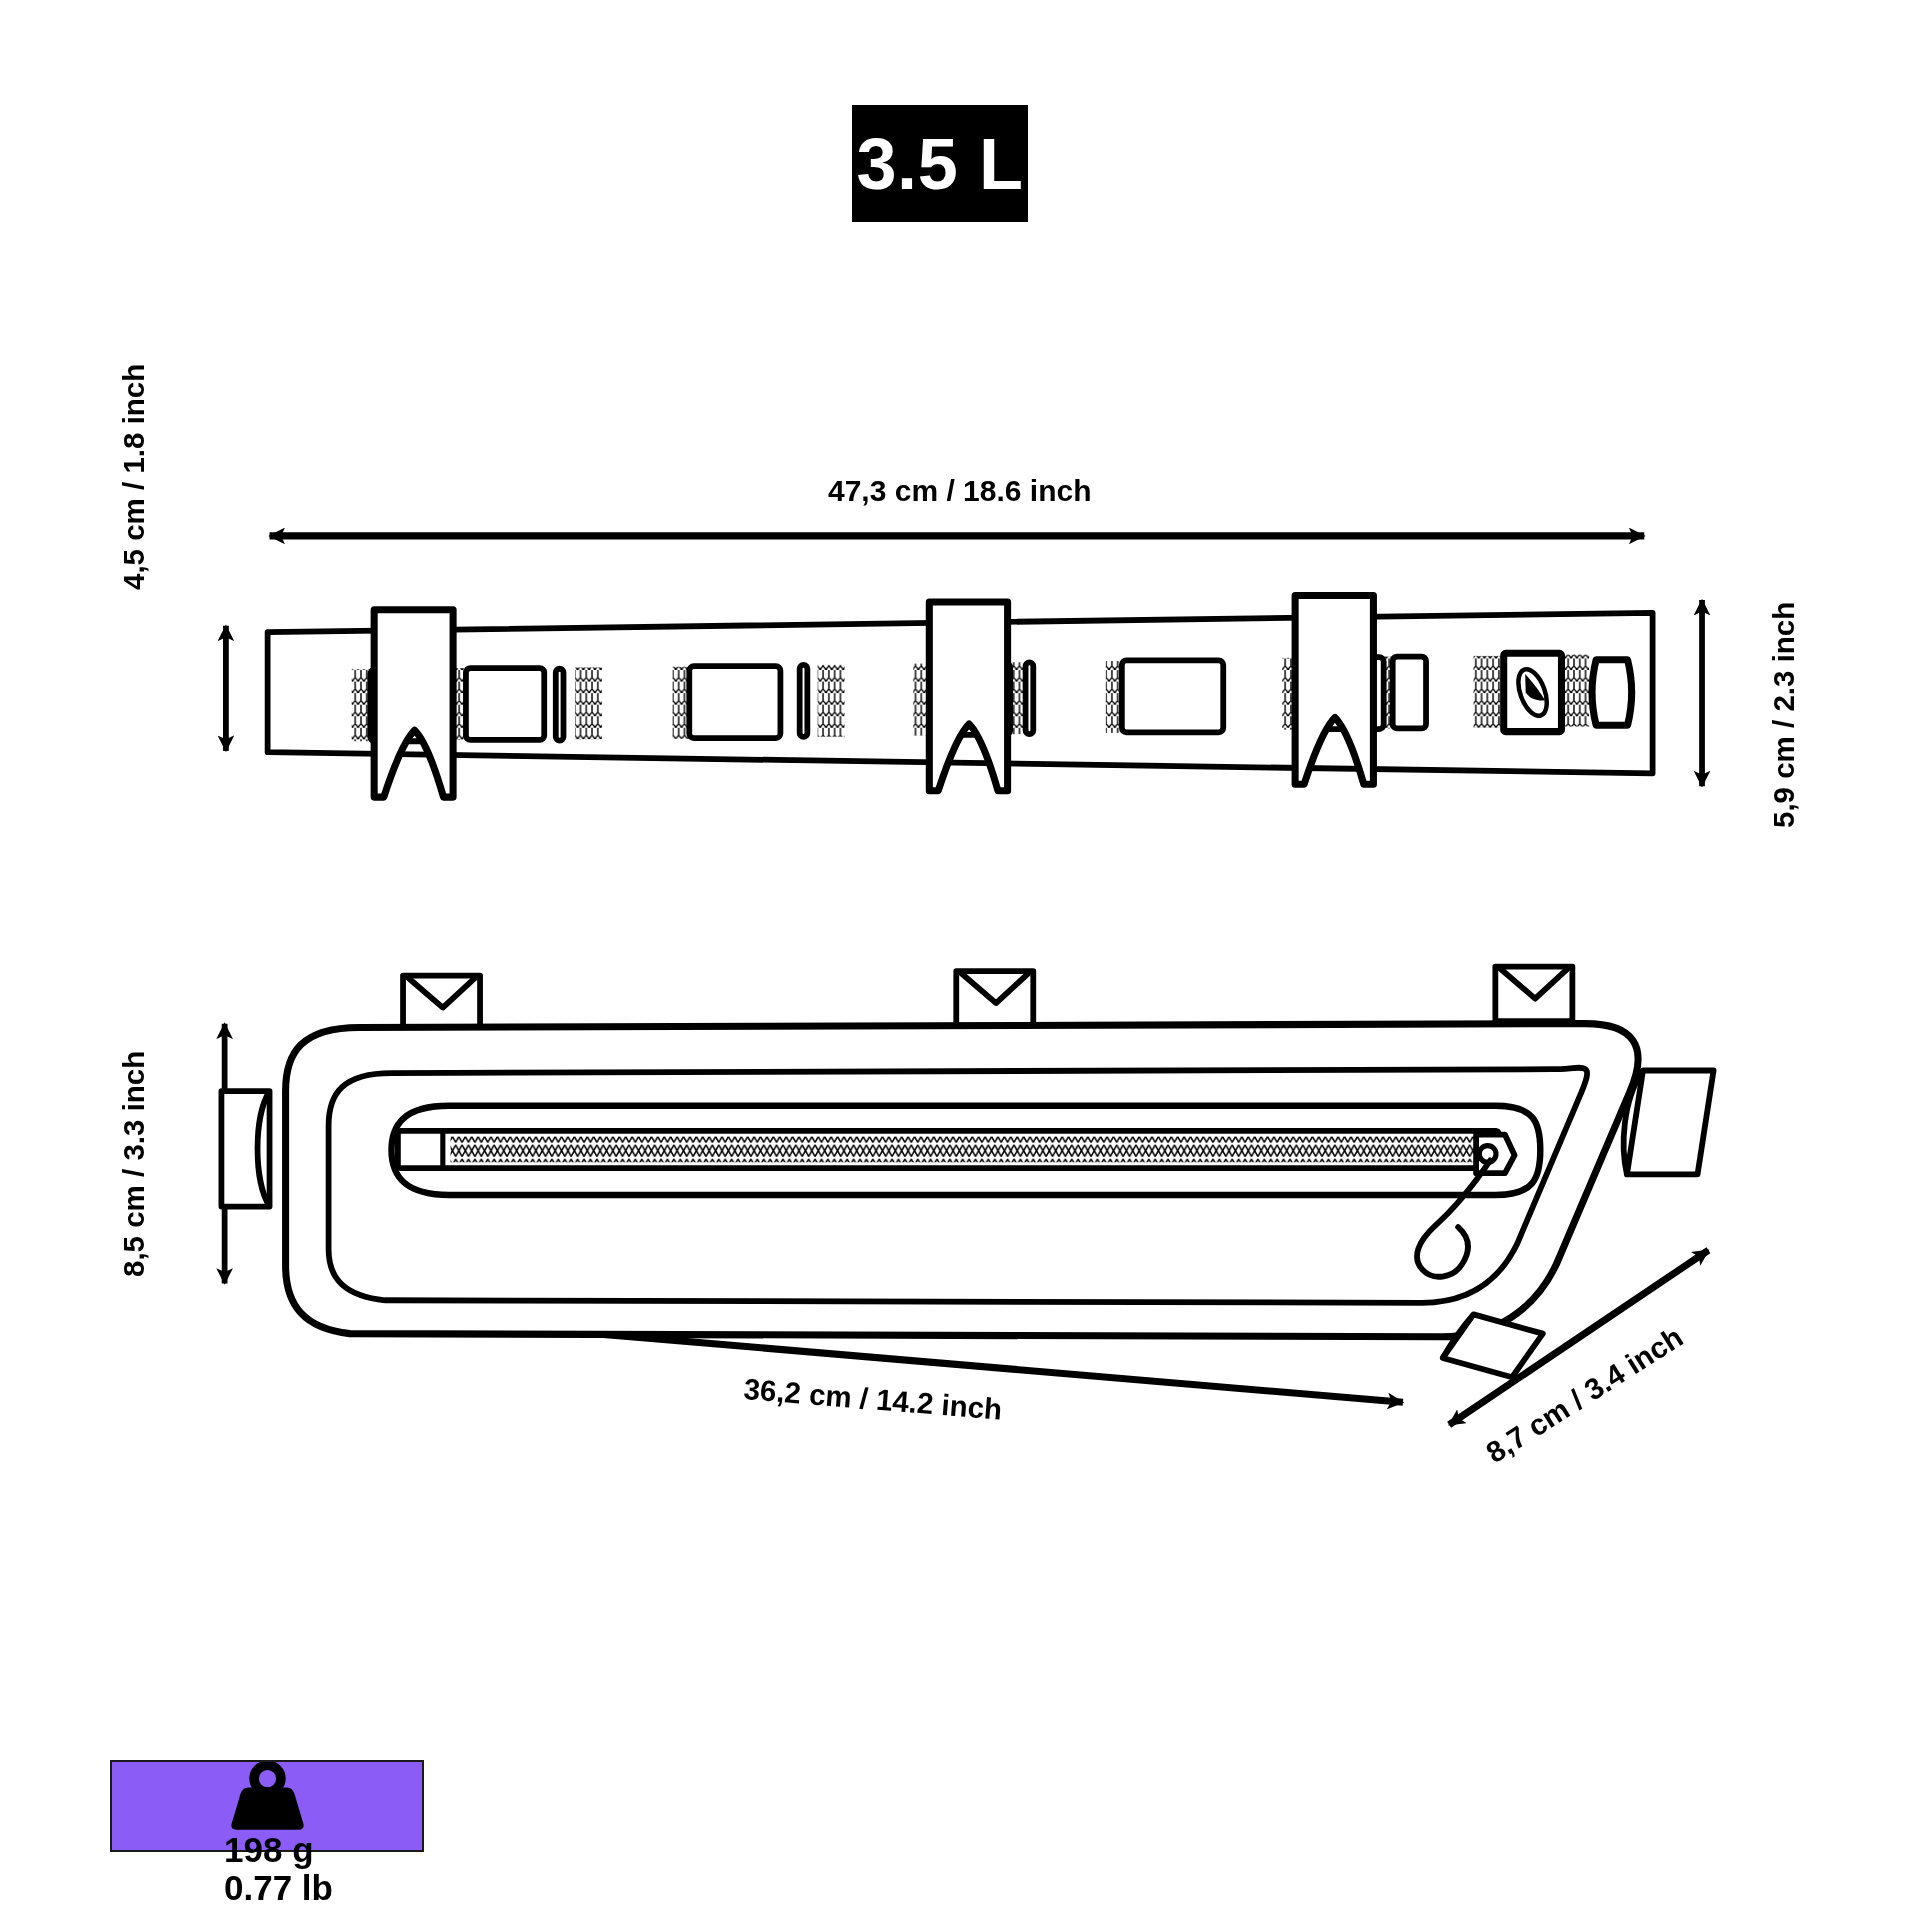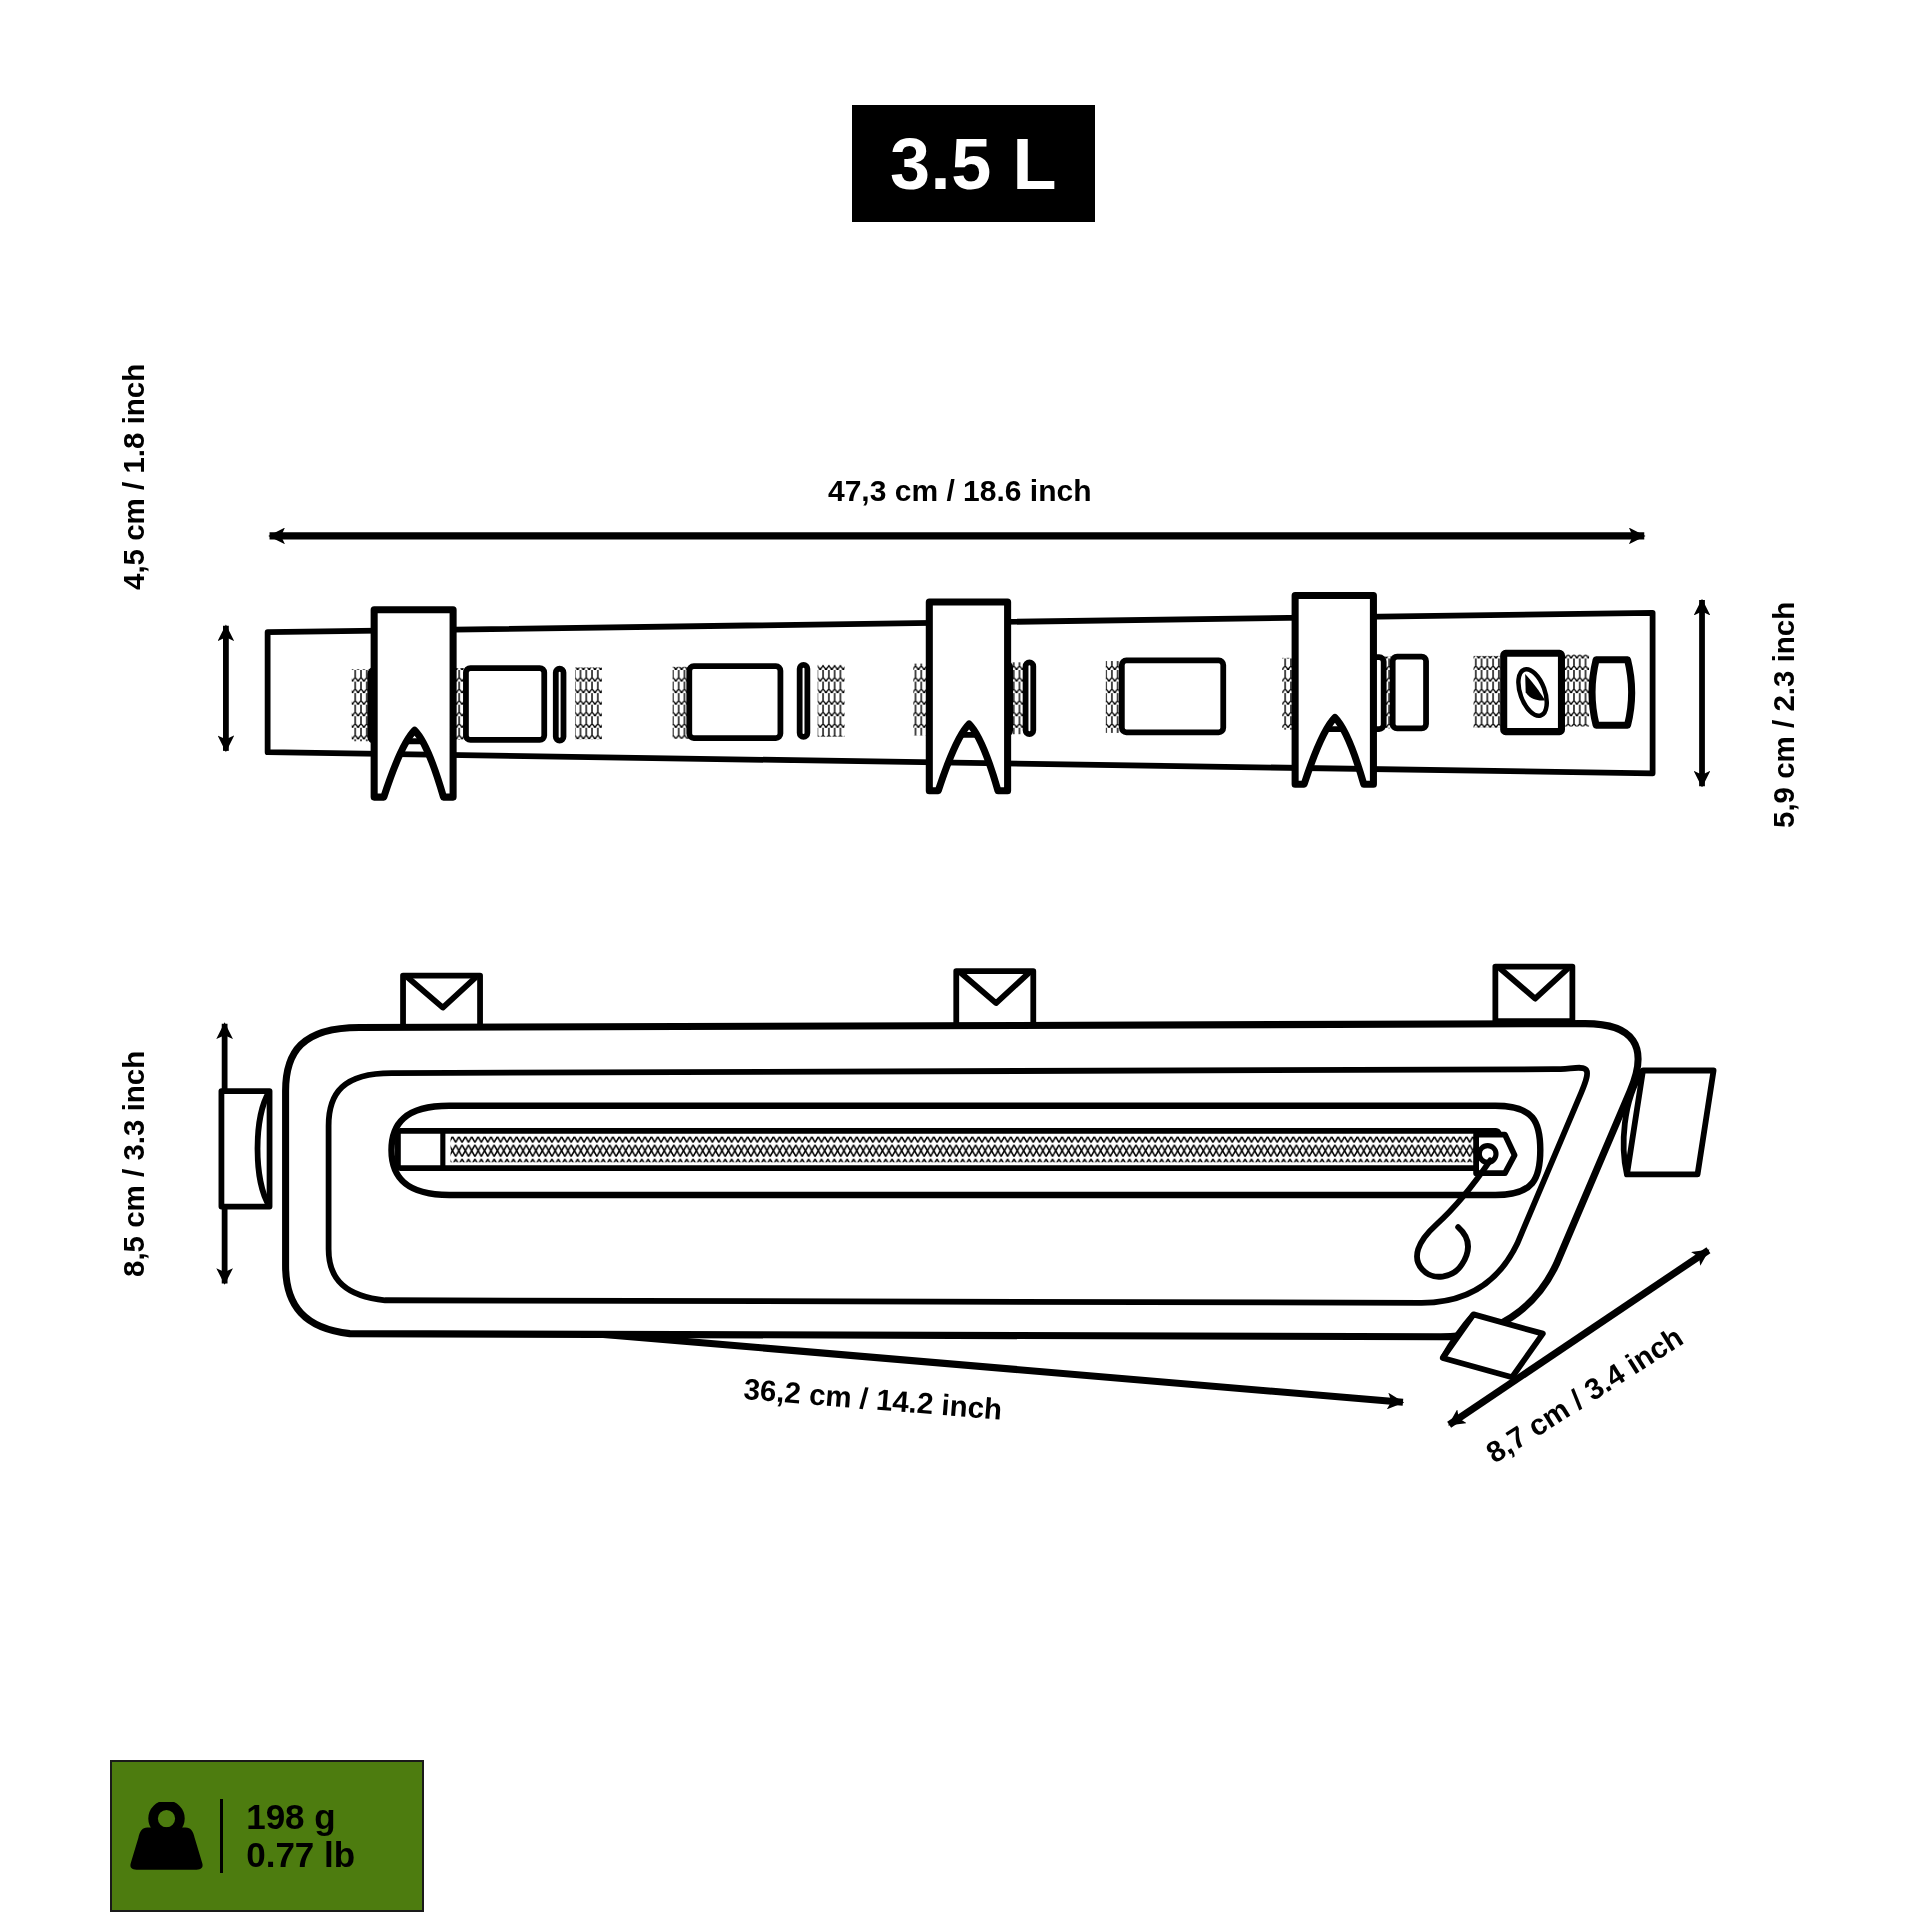--- a/index.html
+++ b/index.html
@@ -20,21 +20,21 @@
     left: 0; top: 0;
     width: 1926px;
     height: 1926px;
   }
 
   
   .volume-badge {
     position: absolute;
     left: 852px;
     top: 105px;
-    width: 243px;
+    width: 176px;
     height: 117px;
     background: #000000;
     color: #ffffff;
     display: flex;
     align-items: center;
     justify-content: center;
     font-size: 72px;
     font-weight: bold;
     letter-spacing: 0.6px;
     line-height: 1;
@@ -100,26 +100,27 @@
     transform: rotate(-32.5deg);
     transform-origin: left top;
   }
 
   
   .weight-box {
     position: absolute;
     left: 110px;
     top: 1760px;
     width: 314px;
-    height: 152px;
+    height: 92px;
     border: 2.6px solid #1a1a1a;
-    background: #4d7c0f;
+    background: #8b5cf6;
     display: flex;
     align-items: center;
     box-sizing: border-box;
+    flex-direction: column;
   }
   .weight-icon-cell {
     width: 108px;
     display: flex;
     align-items: center;
     justify-content: center;
   }
   .weight-divider {
     width: 3.2px;
     height: 74px;

